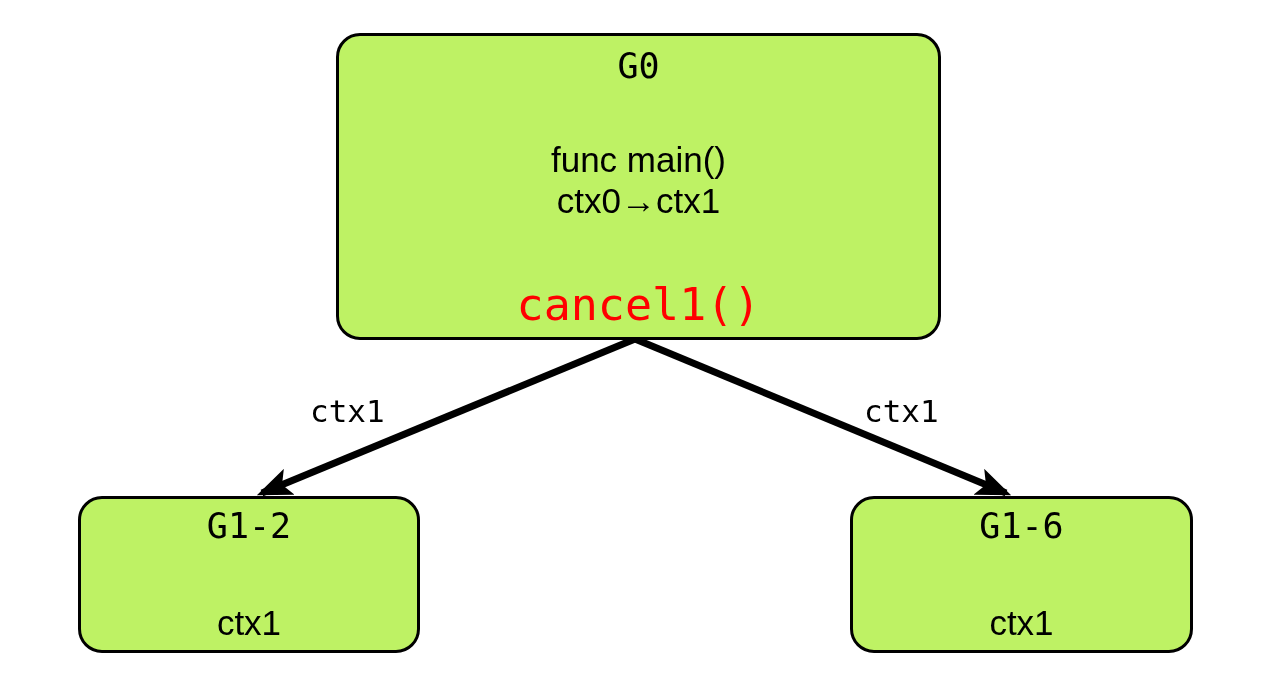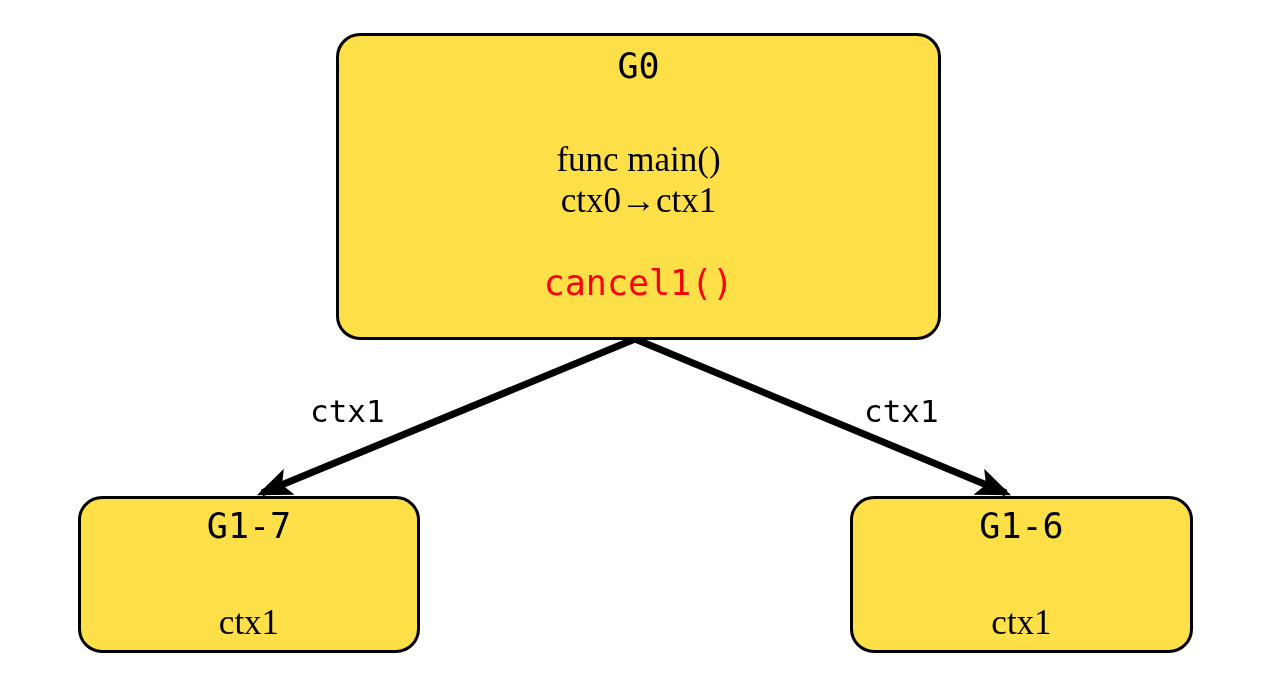--- a/index.html
+++ b/index.html
@@ -21,36 +21,36 @@
     position: absolute;
     left: 0;
     top: 0;
     width: 1276px;
     height: 700px;
     pointer-events: none;
   }
   .node {
     position: absolute;
     box-sizing: border-box;
-    background: #fde047;
+    background: #bef264;
     border: 3px solid #000000;
     border-radius: 24px;
     display: flex;
     flex-direction: column;
     align-items: center;
   }
   .node-title {
     font-family: "DejaVu Sans Mono", monospace;
     color: #000000;
     line-height: 1.0;
     white-space: pre;
     text-align: center;
   }
   .node-body {
-    font-family: Liberation Serif, serif;
+    font-family: Liberation Sans, sans-serif;
     color: #000000;
     line-height: 1.18;
     white-space: pre;
     text-align: center;
   }
   .node-action {
     font-family: "DejaVu Sans Mono", monospace;
     color: #ff0000;
     line-height: 1.0;
     white-space: pre;
@@ -66,22 +66,22 @@
   }
   #node-g0 .node-title {
     font-size: 35px;
     margin-top: 13px;
   }
   #node-g0 .node-body {
     font-size: 35px;
     margin-top: 55px;
   }
   #node-g0 .node-action {
-    font-size: 35px;
-    margin-top: 44px;
+    font-size: 45px;
+    margin-top: 60px;
   }
 
   
   #node-g1-1 {
     left: 78px;
     top: 496px;
     width: 342px;
     height: 157px;
   }
   #node-g1-2 {
@@ -133,21 +133,21 @@
   </svg>
 
   <div class="node" id="node-g0">
     <div class="node-title">G0</div>
     <div class="node-body">func main()
 ctx0→ctx1</div>
     <div class="node-action">cancel1()</div>
   </div>
 
   <div class="node leaf" id="node-g1-1">
-    <div class="node-title">G1-7</div>
+    <div class="node-title">G1-2</div>
     <div class="node-body">ctx1</div>
   </div>
 
   <div class="node leaf" id="node-g1-2">
     <div class="node-title">G1-6</div>
     <div class="node-body">ctx1</div>
   </div>
 
   <div class="edge-label" id="edge-label-left">ctx1</div>
   <div class="edge-label" id="edge-label-right">ctx1</div>

